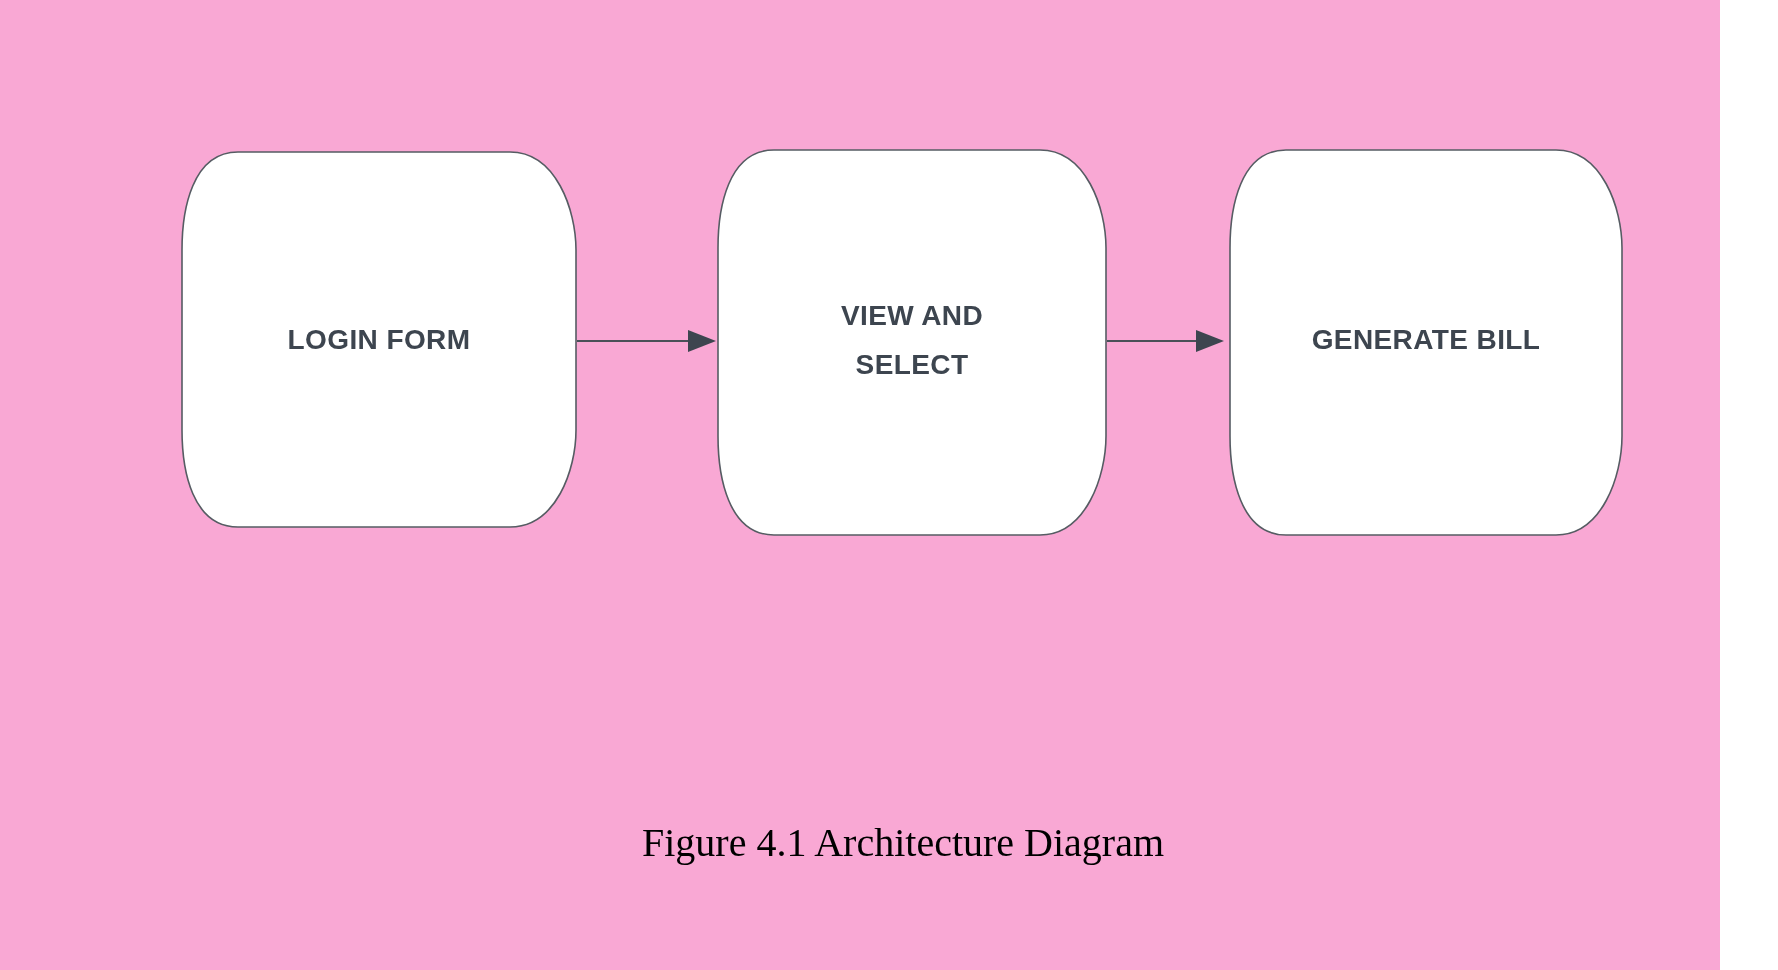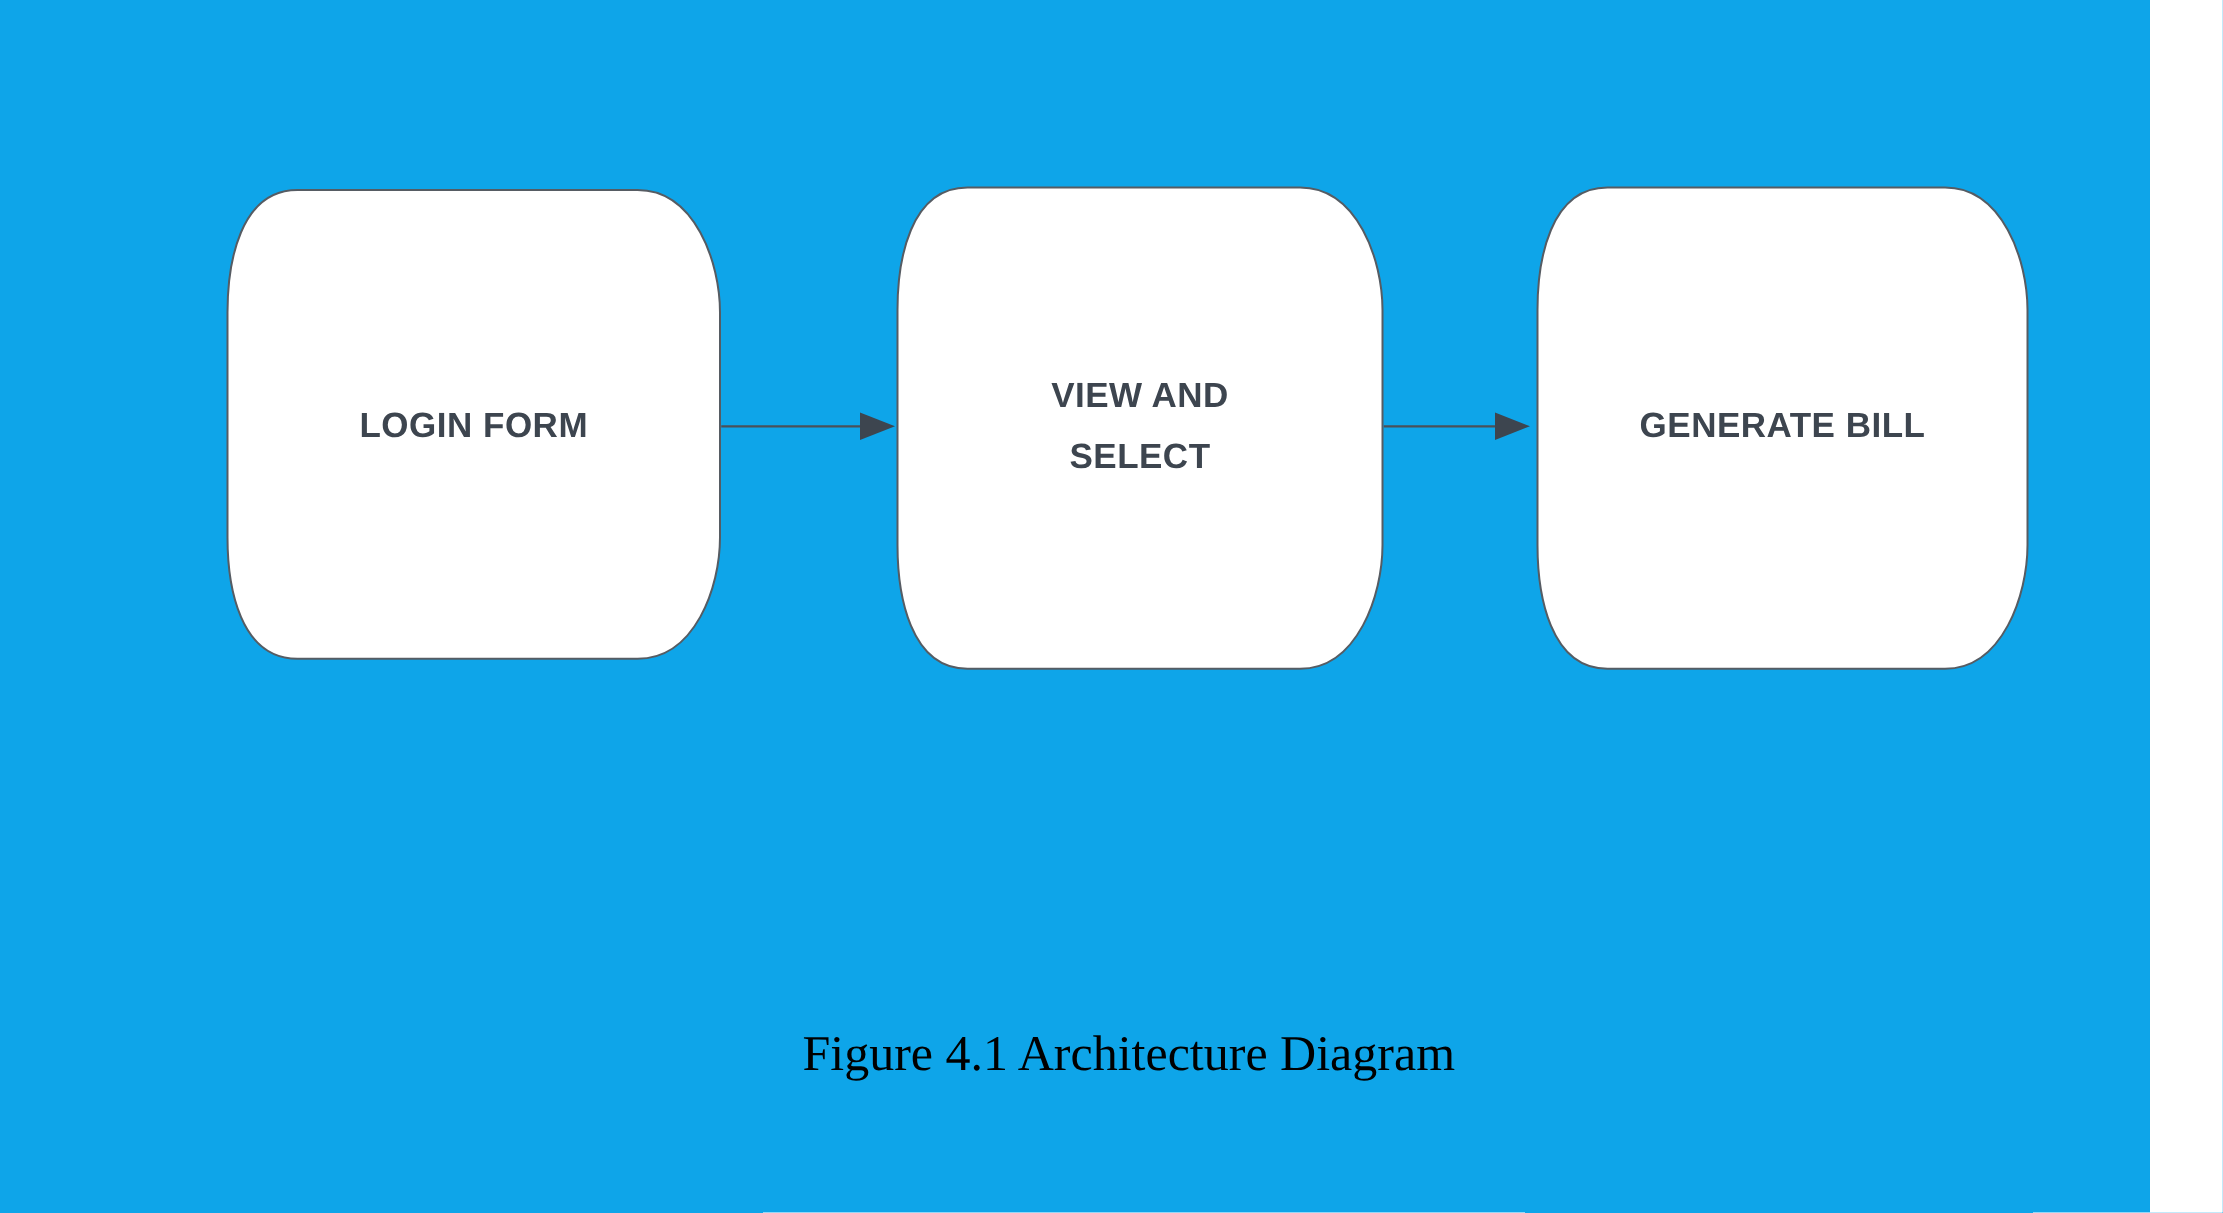--- a/index.html
+++ b/index.html
@@ -11,21 +11,21 @@
   body {
     width: 1778px;
     height: 970px;
     overflow: hidden;
     font-family: "Liberation Sans", sans-serif;
   }
   #page {
     position: relative;
     width: 1720px;
     height: 970px;
-    background: #0ea5e9;
+    background: #f9a8d4;
   }
   #diagram-canvas {
     position: absolute;
     left: 0;
     top: 0;
     width: 1778px;
     height: 970px;
     display: block;
   }
   .node-shape {

